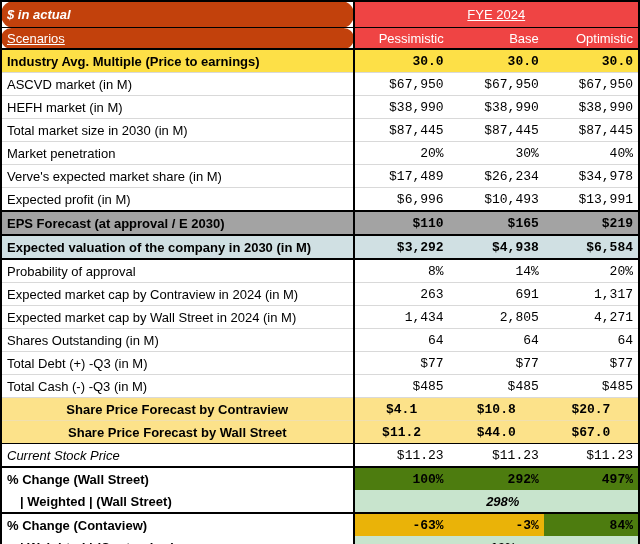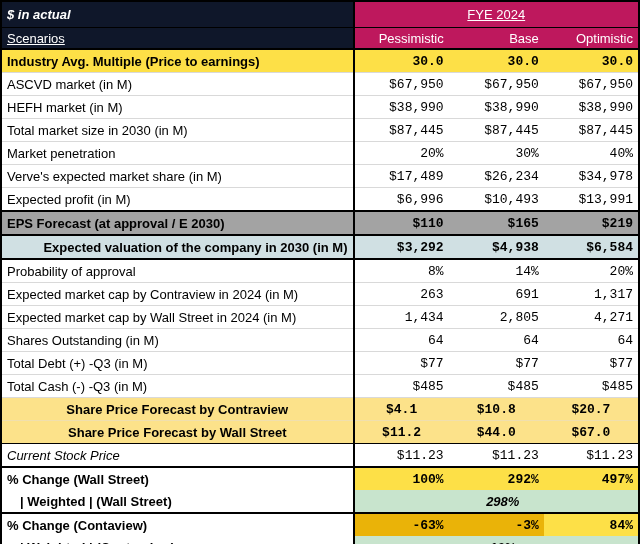--- a/index.html
+++ b/index.html
@@ -20,42 +20,42 @@
 
   
   tbody tr td, tbody tr th { border-bottom:1px solid #d9d9d9; height:22px; }
 
   
   .vl { border-left:2px solid #000; }
 
   
   tr.hrow1 td, tr.hrow1 th { height:25px; border-bottom:1px solid #000; }
   tr.hrow2 td, tr.hrow2 th { height:20px; border-bottom:2px solid #000; }
-  .hdr-left  { background:#0f172a; color:#fff; }
-  .hdr-dark  { background:#be185d; color:#fff;margin-top:20px; }
+  .hdr-left  { background:#c2410c; color:#fff;border-radius:13px; }
+  .hdr-dark  { background:#ef4444; color:#fff;margin-top:20px; }
   .corner-label { font-style:italic; font-weight:bold; }
   .u { text-decoration:underline; }
   .fye { text-align:center; }
   .scen-col { text-align:right; }
 
   
   .val { text-align:right;font-family:Liberation Mono, monospace; }
 
   
   tr.r-gray td, tr.r-gray th { background:#fde047; font-weight:bold; }
   tr.r-eps  td, tr.r-eps th  { background:#a3a3a3; font-weight:bold; border-top:2px solid #000; border-bottom:2px solid #000; }
-  tr.r-val  td, tr.r-val th  { background:#d0e0e3; font-weight:bold; border-bottom:2px solid #000;text-align:right; }
+  tr.r-val  td, tr.r-val th  { background:#d0e0e3; font-weight:bold; border-bottom:2px solid #000; }
   tr.r-yellow td, tr.r-yellow th { background:#fce28a; font-weight:bold; border-bottom:1px solid #f0dfae;text-align:center; }
   tr.r-yellow.last td, tr.r-yellow.last th { border-bottom:1px solid #000; }
   tr.r-cur th { font-style:italic; }
   tr.r-cur td, tr.r-cur th { border-bottom:2px solid #000; }
   tr.r-pct td, tr.r-pct th { font-weight:bold; border-bottom:none; }
   tr.r-weight td, tr.r-weight th { font-weight:bold;padding-left:18px; }
   tr.r-weight.black-b td, tr.r-weight.black-b th { border-bottom:2px solid #000; }
-  td.green { background:#fde047;padding-left:37px; }
+  td.green { background:#4d7c0f;padding-left:37px; }
   td.pink  { background:#eab308; }
   td.merged { background:#c8e4cd; text-align:center; font-style:italic; font-weight:bold; }
 </style>
 </head>
 <body>
 
 <div class="sheet">
   <table class="grid">
     <colgroup>
       <col class="c-label">

